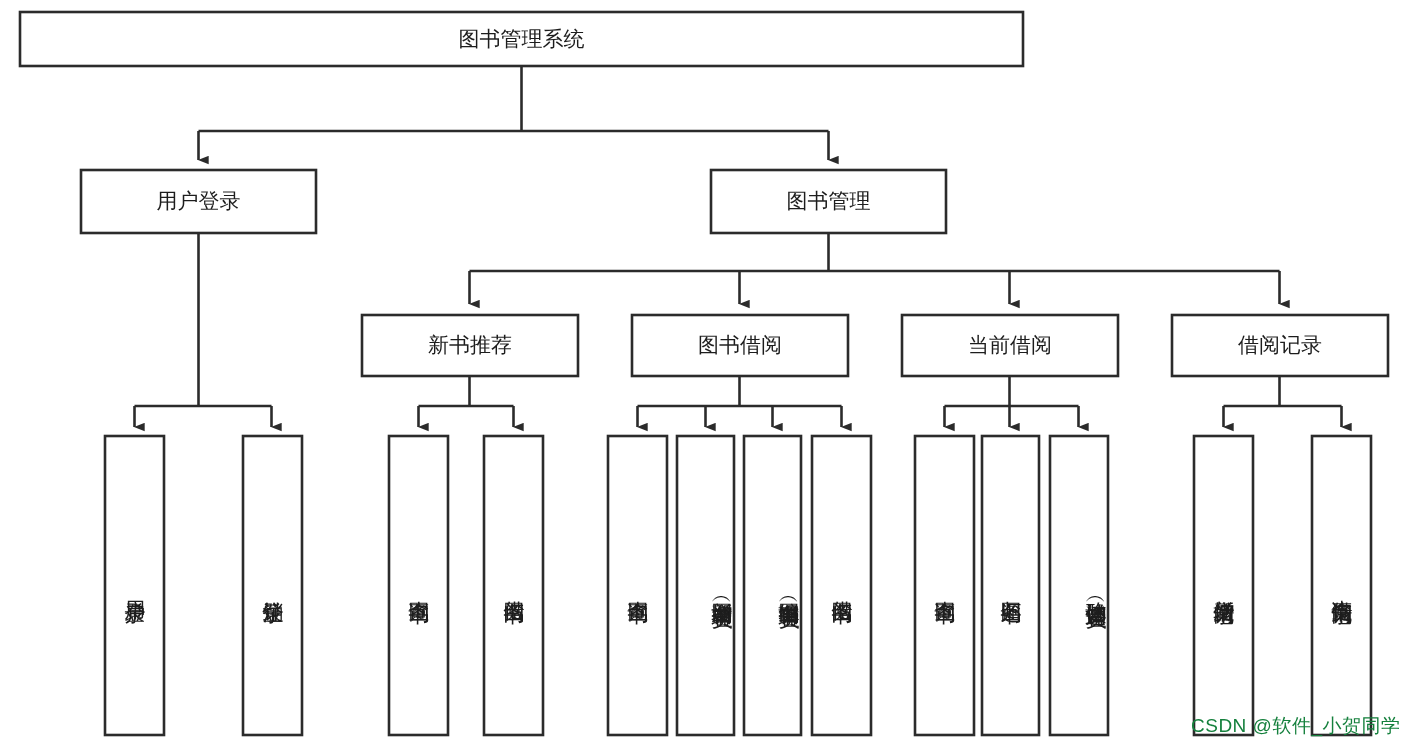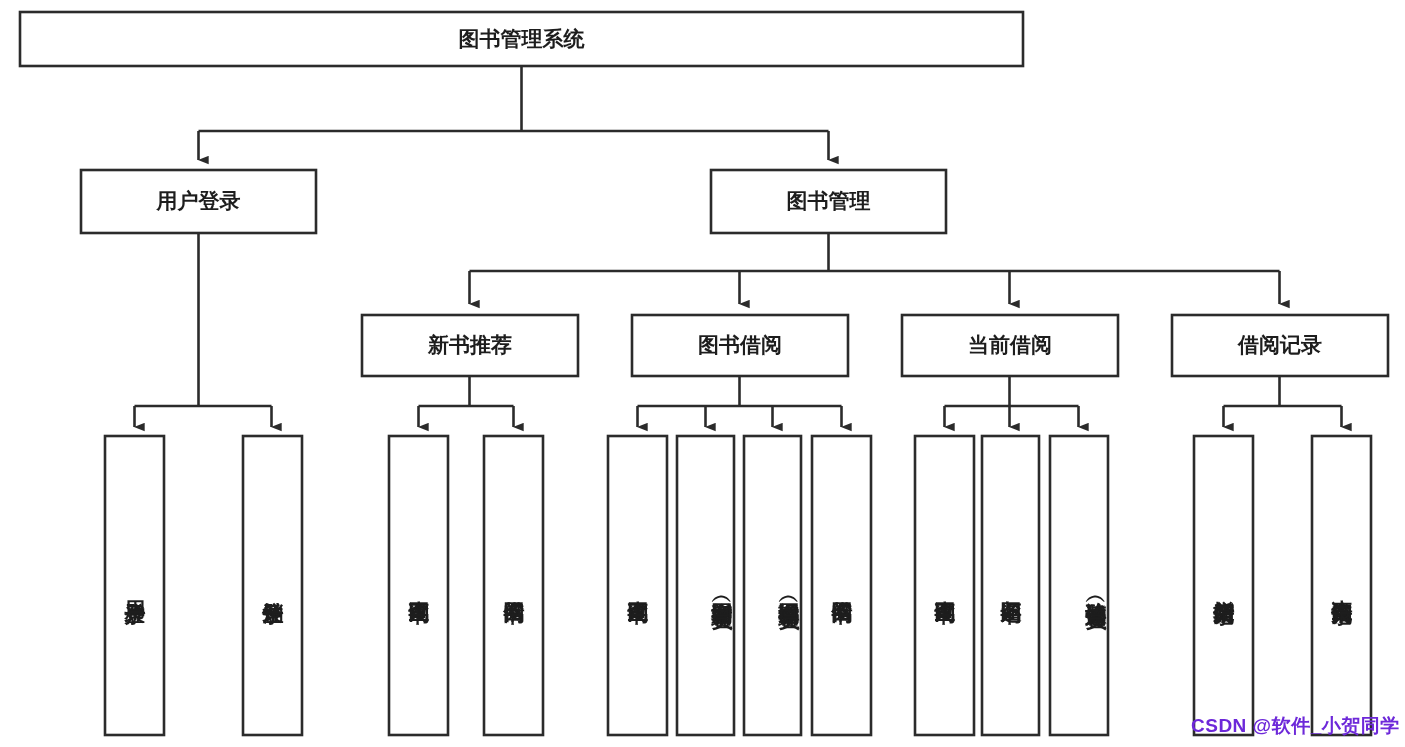--- a/index.html
+++ b/index.html
@@ -11,21 +11,20 @@
     width: 1405px;
     height: 747px;
     font-family: "Liberation Sans", "DejaVu Sans", sans-serif;
     overflow: hidden;
     position: relative;
   }
   #diagram-root {
     position: relative;
     width: 1405px;
     height: 647px;
-    font-weight: bold;
   }
   svg.diagram-canvas {
     position: absolute;
     top: 0; left: 0;
     width: 1405px;
     height: 747px;
     display: block;
   }
   .node-box {
     fill: #ffffff;
@@ -59,21 +58,21 @@
     pointer-events: none;
   }
   .vert-text-wrap.center-v {
     align-items: center;
   }
   .watermark {
     position: absolute;
     left: 1191px;
     top: 713px;
     font-size: 19px;
-    color: #6d28d9;
+    color: #15803d;
     font-family: "Liberation Sans", "DejaVu Sans", sans-serif;
     white-space: nowrap;
     letter-spacing: 0.5px;
   }
 </style>
 </head>
 <body>
 
 <div id="diagram-root">
 

